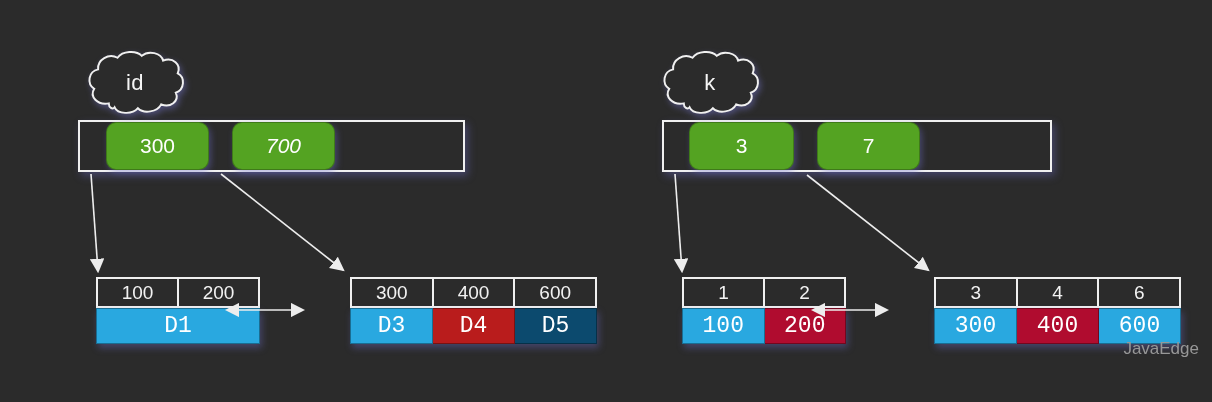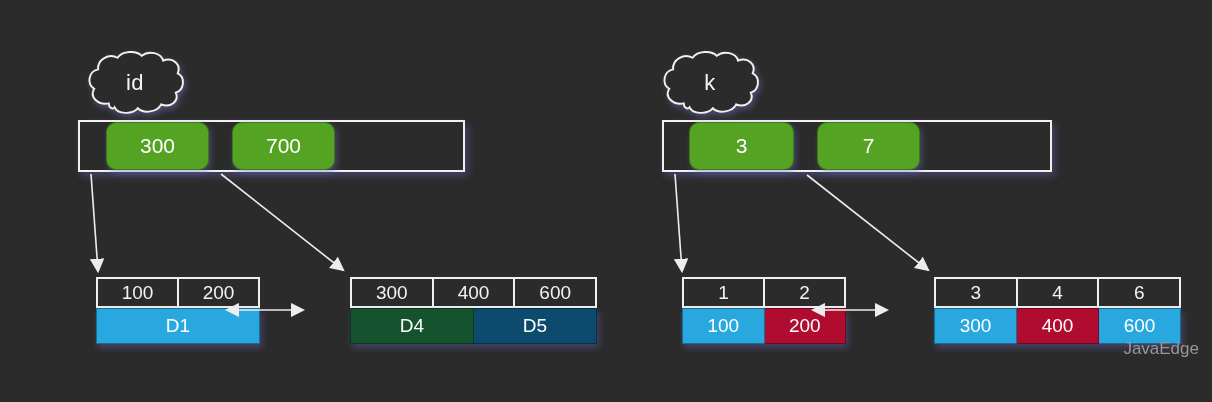--- a/index.html
+++ b/index.html
@@ -30,21 +30,21 @@
     box-shadow:2px 3px 6px rgba(110,110,205,0.42);}
 
   
   .leaf{position:absolute;z-index:2;padding-left:40px;}
   .leaf-keys{display:flex;border:2px solid #f0f0f0;box-sizing:border-box;height:31px;}
   .leaf-keys .kcell{flex:1;display:flex;align-items:center;justify-content:center;
     color:#f2f2f2;font-size:19px;}
   .leaf-keys .kcell + .kcell{border-left:2px solid #f0f0f0;}
   .leaf-vals{display:flex;height:36px;box-shadow:2px 4px 7px rgba(110,110,205,0.38);}
   .leaf-vals .vcell{flex:1;display:flex;align-items:center;justify-content:center;
-    color:#ffffff;font-size:19px;border:1px solid rgba(0,0,0,0.35);box-sizing:border-box;}
+    color:#ffffff;font-size:23px;border:1px solid rgba(0,0,0,0.35);box-sizing:border-box;font-family:Liberation Mono, monospace;}
   .leaf-vals .vcell + .vcell{border-left:none;}
 
   .watermark{position:absolute;right:13px;bottom:9px;color:#979797;font-size:17px;z-index:3;}
 </style>
 </head>
 <body>
 
 <div class="canvas" style="background-color: rgb(43, 43, 43);">
 
   <svg class="overlay" viewBox="0 0 1212 402">
@@ -63,40 +63,41 @@
 
   <div class="cloud" style="left:84px;top:50px;width:102px;height:66px">
     <svg viewBox="0 0 102 68">
       <path d="M24,55 C12,57 4,48 9,40 C1,35 3,22 13,20 C12,10 24,3 33,8 C38,1 52,0 58,6 C65,0 78,3 80,11 C90,7 99,15 95,24 C103,28 102,41 93,44 C97,53 87,60 78,56 C74,64 60,66 54,60 C48,67 33,66 30,59 C28,62 24,59 24,55 Z" fill="#2b2b2b" stroke="#f0f0f0" stroke-width="2"></path>
     </svg>
     <span class="cloud-label">id</span>
   </div>
 
   <div class="node-rect" style="left:78px;top:120px;width:387px;height:52px"></div>
   <div class="key-box" style="left: 106px; top: 122px; width: 103px; height: 48px; background-color: rgb(84, 163, 34);">300</div>
-  <div class="key-box" style="left: 232px; top: 122px; width: 103px; height: 48px; background-color: rgb(84, 163, 34);">700</div>
+  <div class="key-box" style="left: 232px; top: 122px; width: 103px; height: 48px; background-color: rgb(84, 163, 34); font-style: italic;">700</div>
 
   <div class="leaf" style="left:56px;top:277px;width:164px">
     <div class="leaf-keys">
       <div class="kcell">100</div>
       <div class="kcell">200</div>
     </div>
     <div class="leaf-vals">
       <div class="vcell" style="background-color: rgb(41, 168, 224);">D1</div>
     </div>
   </div>
 
   <div class="leaf" style="left:310px;top:277px;width:247px">
     <div class="leaf-keys">
       <div class="kcell">300</div>
       <div class="kcell">400</div>
       <div class="kcell">600</div>
     </div>
     <div class="leaf-vals">
-      <div class="vcell" style="background-color: #14532d;">D4</div>
+      <div class="vcell" style="background-color: rgb(41, 168, 224);">D3</div>
+      <div class="vcell" style="background-color: #b91c1c;">D4</div>
       <div class="vcell" style="background-color: #0c4a6e; text-align: right;">D5</div>
     </div>
   </div>
 
   <div class="cloud" style="left:659px;top:50px;width:102px;height:66px">
     <svg viewBox="0 0 102 68">
       <path d="M24,55 C12,57 4,48 9,40 C1,35 3,22 13,20 C12,10 24,3 33,8 C38,1 52,0 58,6 C65,0 78,3 80,11 C90,7 99,15 95,24 C103,28 102,41 93,44 C97,53 87,60 78,56 C74,64 60,66 54,60 C48,67 33,66 30,59 C28,62 24,59 24,55 Z" fill="#2b2b2b" stroke="#f0f0f0" stroke-width="2"></path>
     </svg>
     <span class="cloud-label">k</span>
   </div>

